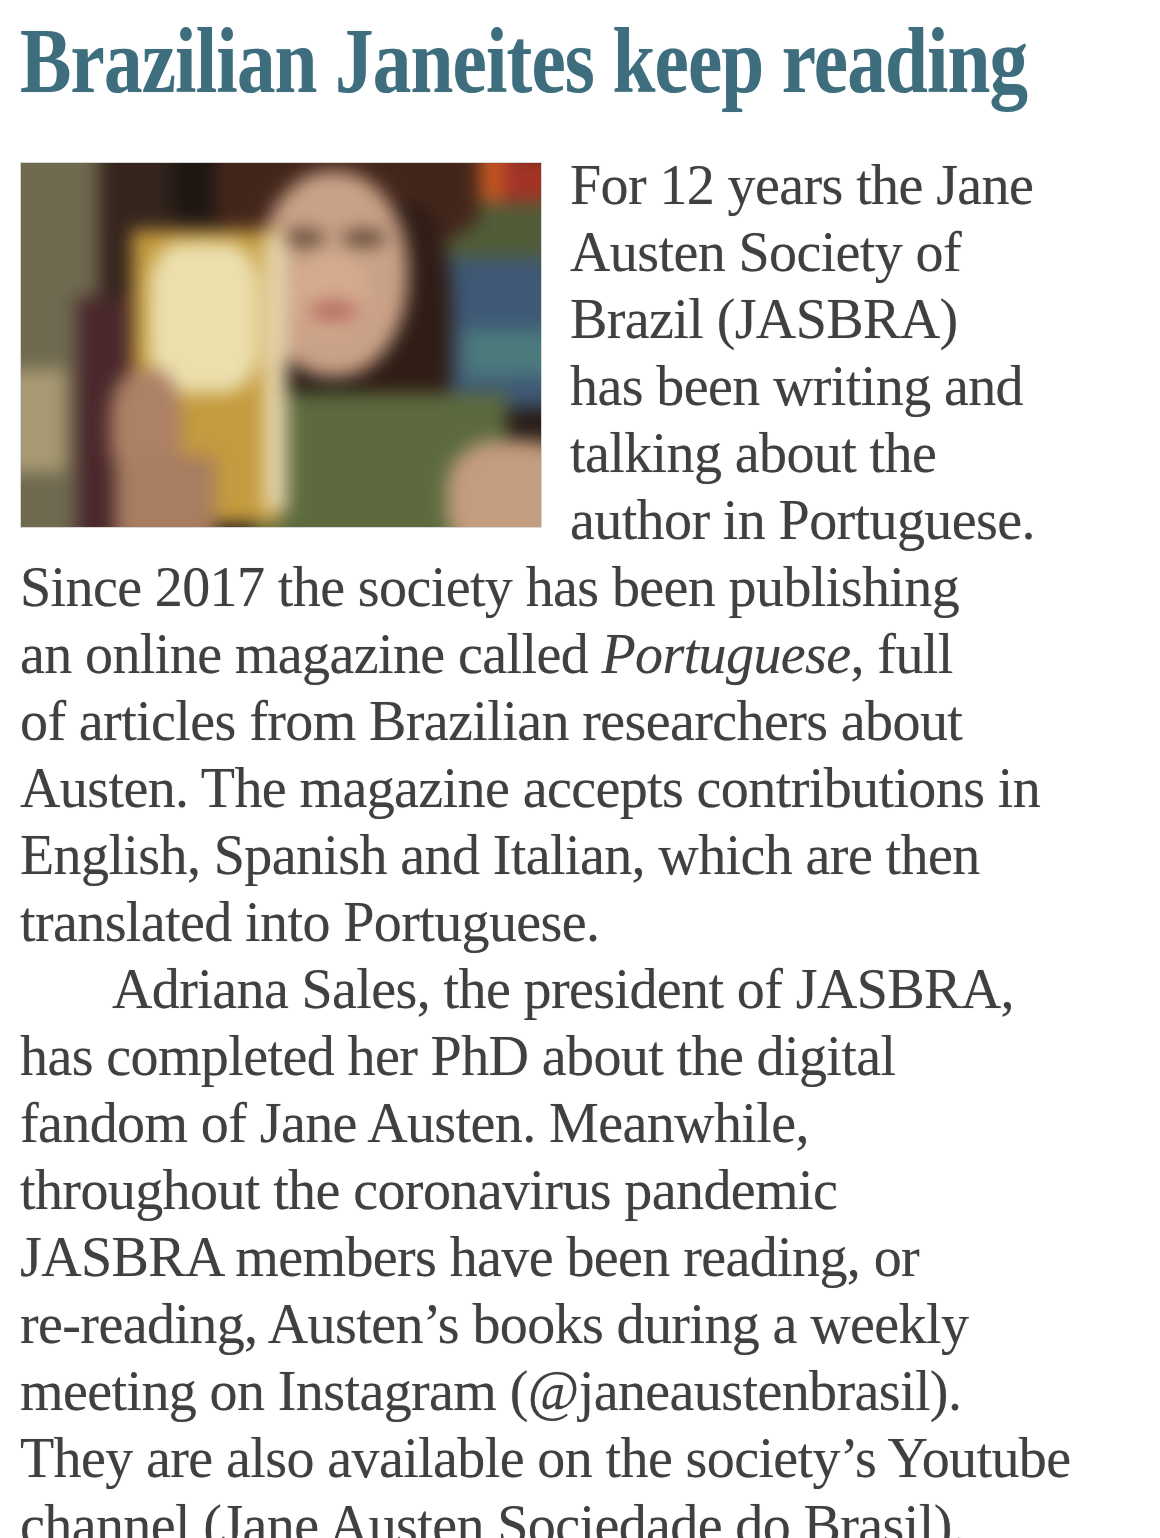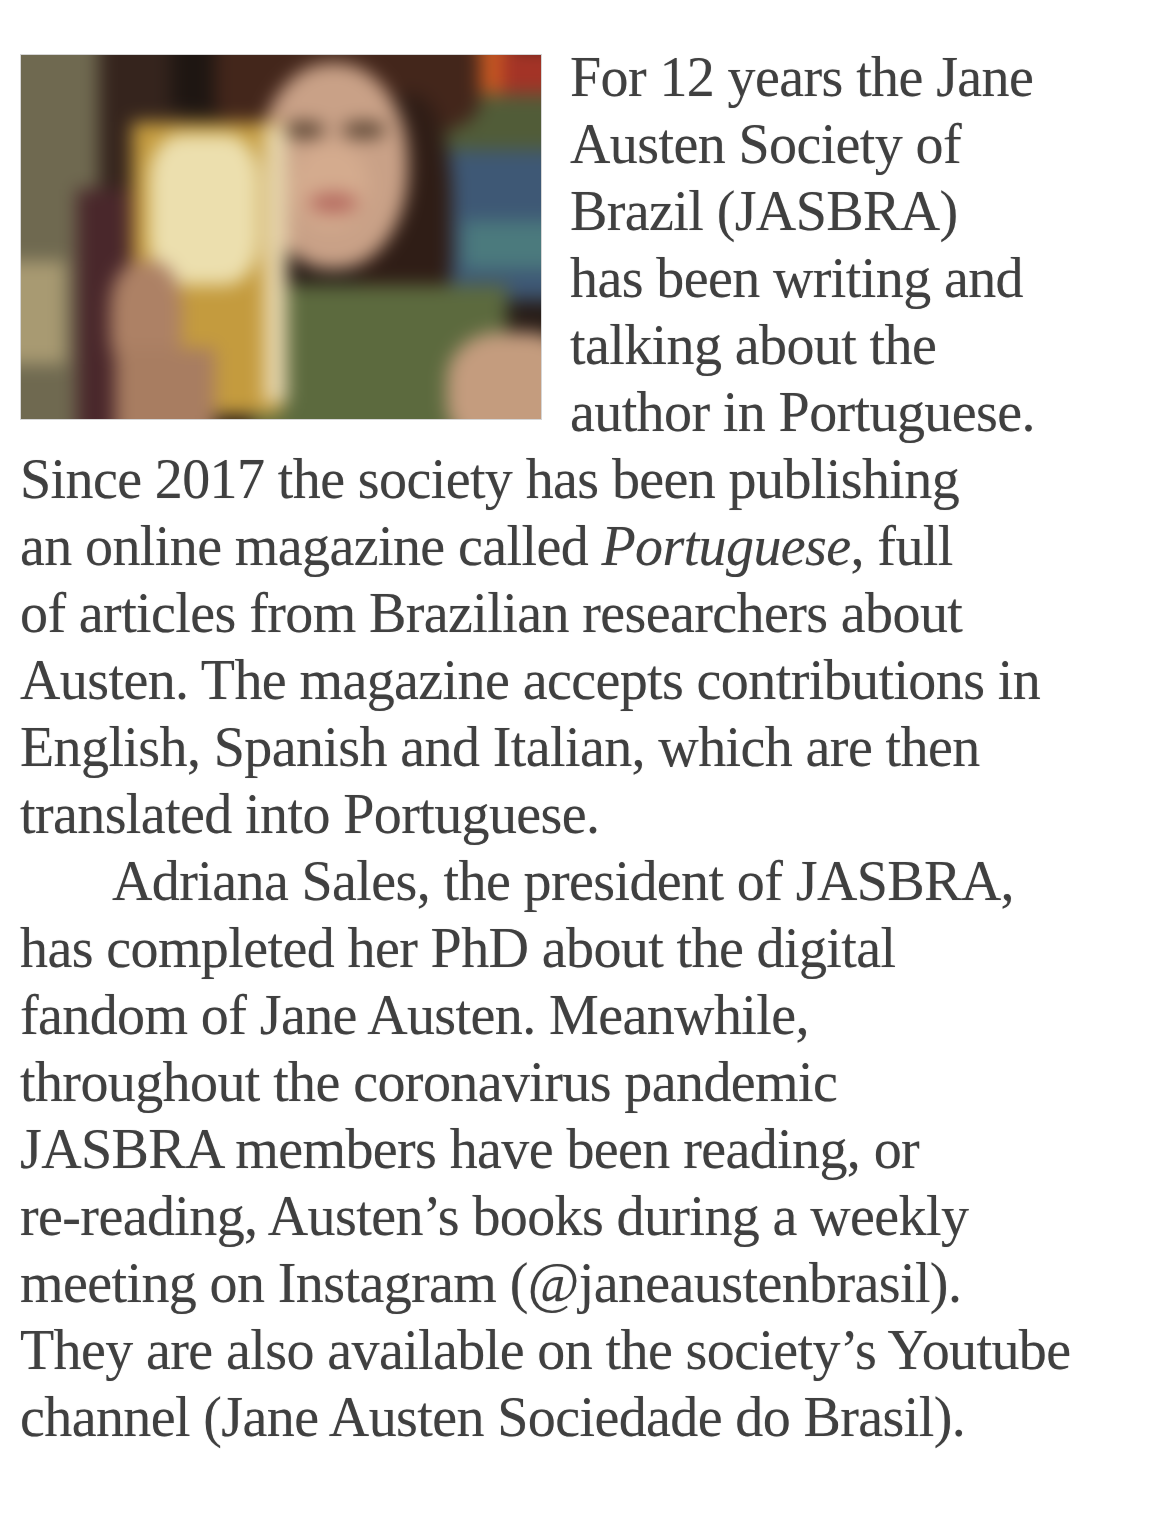--- a/index.html
+++ b/index.html
@@ -89,20 +89,23 @@
   .pr-gold-light      { left: 26%;  top: 24%;  width: 20%;  height: 38%; border-radius: 30%; }
   .pr-book-edge       { left: 47%;  top: 22%;  width: 4%;   height: 70%; }
   .pr-hand            { left: 19%;  top: 56%;  width: 13%;  height: 30%; border-radius: 40%; }
   .pr-forearm         { left: 20%;  top: 78%;  width: 18%;  height: 28%; }
 </style>
 </head>
 <body>
 
 <div class="page">
   <div class="content">
+    <h1 class="headline" style="color: rgb(62, 110, 126);">
+      <span class="headline-inner">Brazilian Janeites keep reading</span>
+    </h1>
     <div class="body-text" style="color: #404040; margin-top: 44px;">
       <div class="photo" aria-label="Woman with reddish-brown hair in a green top holding a golden book in front of a bookshelf">
         <div class="photo-paint">
             <div class="pr pr-base" style="background: rgb(39, 28, 23);"></div>
             <div class="pr pr-wall" style="background: rgb(111, 105, 80);"></div>
             <div class="pr pr-wall-light" style="background: rgb(168, 154, 114);"></div>
             <div class="pr pr-shelf-dark" style="background: rgb(53, 36, 29);"></div>
             <div class="pr pr-maroon-strip" style="background: rgb(73, 39, 43);"></div>
             <div class="pr pr-top-shadow" style="background: rgb(30, 22, 18);"></div>
             <div class="pr pr-orange-box" style="background: rgb(201, 90, 34);"></div>

